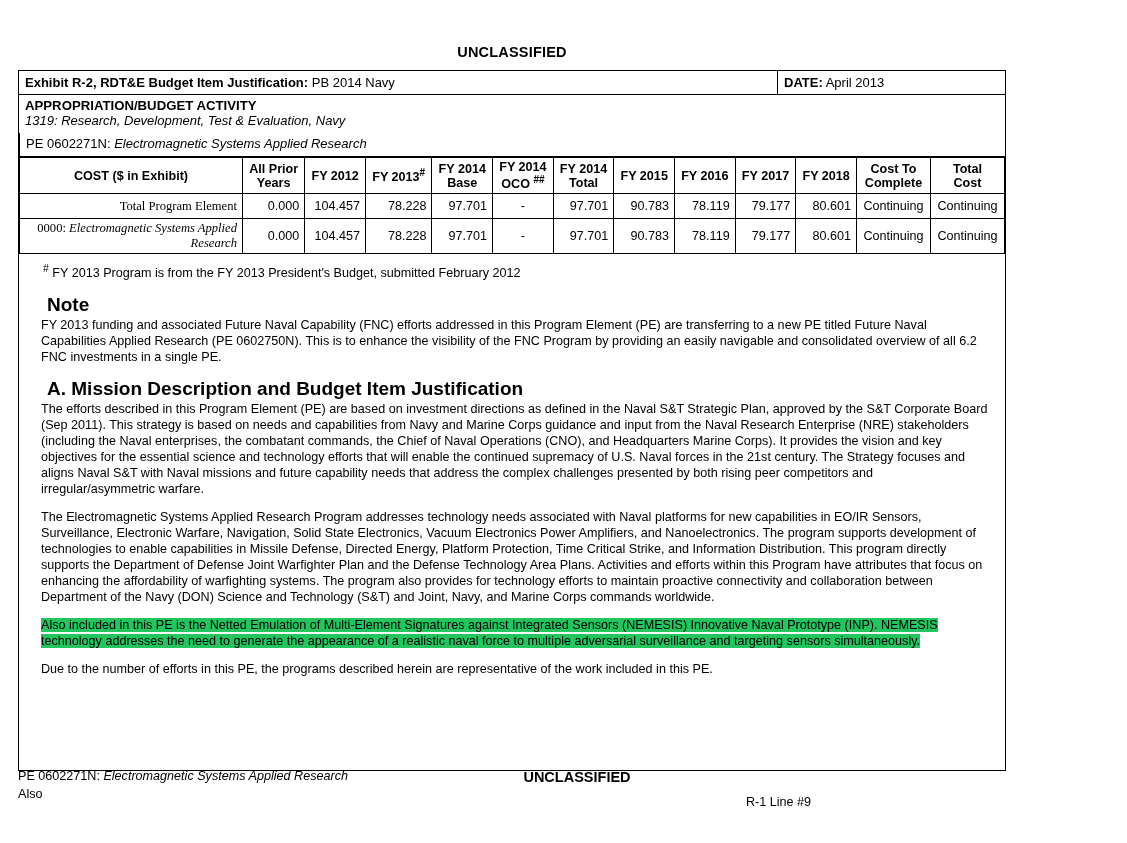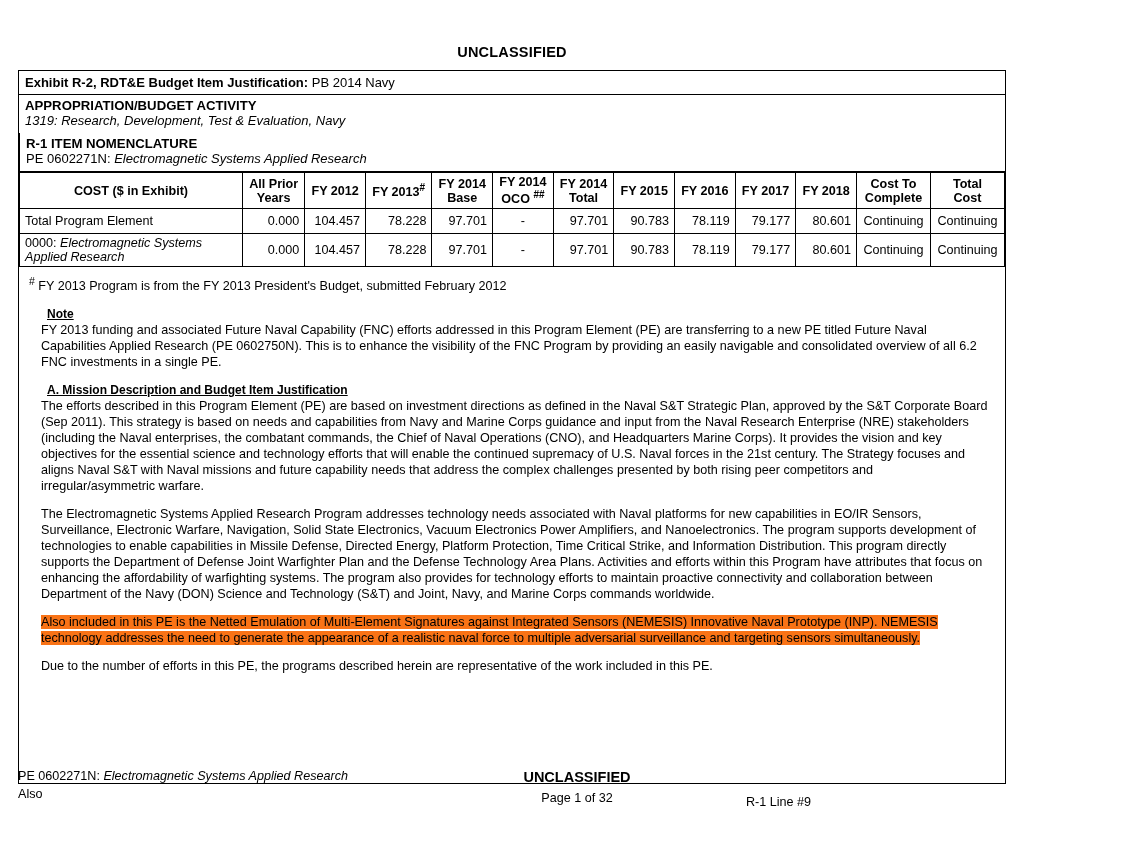--- a/index.html
+++ b/index.html
@@ -90,21 +90,22 @@
   }
   table.cost th {
     font-weight: bold;
     text-align: center;
     line-height: 1.12;
   }
   table.cost th.first-col {
     width: 212px;
   }
   table.cost td.label {
-    text-align: left;
+    text-align: right;
+    font-family: Liberation Serif, serif;
   }
   table.cost td.num {
     text-align: right;
     white-space: nowrap;
   }
   table.cost td.center {
     text-align: center;
   }
   table.cost tr.row td {
     height: 20px;
@@ -117,44 +118,43 @@
   .body-area {
     border-left: 1px solid #000;
     border-right: 1px solid #000;
     border-bottom: 1px solid #000;
     margin: 0 18px;
     padding: 6px 10px 10px 10px;
     min-height: 500px;
   }
   .footnote {
     font-size: 12.6px;
-    margin: 2px 0 0 0;
+    margin: 2px 0 0 14px;
     line-height: 1.25;
   }
   .footnote .fn-mark {
     font-size: 10.5px;
     vertical-align: super;
   }
   .sec-head {
     font-weight: bold;
-    text-decoration: underline;
     margin-top: 12px;
     margin-left: 6px;
-    font-size: 12px;
+    font-size: 19px;
     padding-left: 12px;
   }
   .para {
     margin: 2px 6px 0 12px;
     line-height: 1.27;
     font-size: 12.6px;
     text-align: left;
   }
   .para.spaced { margin-top: 12px; }
   .highlight {
-    background: #f97316;
+    background: #22c55e;
   }
   .footer {
     position: absolute;
     left: 0;
     right: 0;
     bottom: 14px;
     height: 60px;
   }
   .footer-top {
     display: flex;
@@ -194,29 +194,32 @@
 
   <div class="classification-top">UNCLASSIFIED</div>
 
   <div class="doc">
 
     <div class="hdr-row">
       <div class="hdr-left">
         <span class="bold">Exhibit R-2</span><span class="bold">, RDT&amp;E Budget Item Justification:</span>
         <span>PB 2014 Navy</span>
       </div>
+      <div class="hdr-right">
+        <span class="bold">DATE:</span>
+        <span>April 2013</span>
+      </div>
     </div>
 
     <div class="mid-row">
       <div class="mid-left">
         <div class="mid-title">APPROPRIATION/BUDGET ACTIVITY</div>
         <div class="mid-line">1319: Research, Development, Test &amp; Evaluation, Navy</div>
       </div>
       <div class="mid-right">
-        <div class="mid-title">R-1 ITEM NOMENCLATURE</div>
         <div class="mid-line plain">
           <span>PE 0602271N:</span>
           <span class="pe-ital">Electromagnetic Systems Applied Research</span>
         </div>
       </div>
     </div>
 
     <table class="cost">
       <thead>
         <tr>
@@ -292,19 +295,18 @@
     <div class="footer-top">
       <div class="footer-left">
         <div>
           <span>PE 0602271N:</span>
           <span class="pe-ital">Electromagnetic Systems Applied Research</span>
         </div>
         <div class="l2">Also</div>
       </div>
       <div class="footer-center">
         <div class="uncl">UNCLASSIFIED</div>
-        <div class="pg">Page 1 of 32</div>
       </div>
       <div class="footer-right">R-1 Line #9</div>
     </div>
   </div>
 
 </div>
 
 </body></html>

